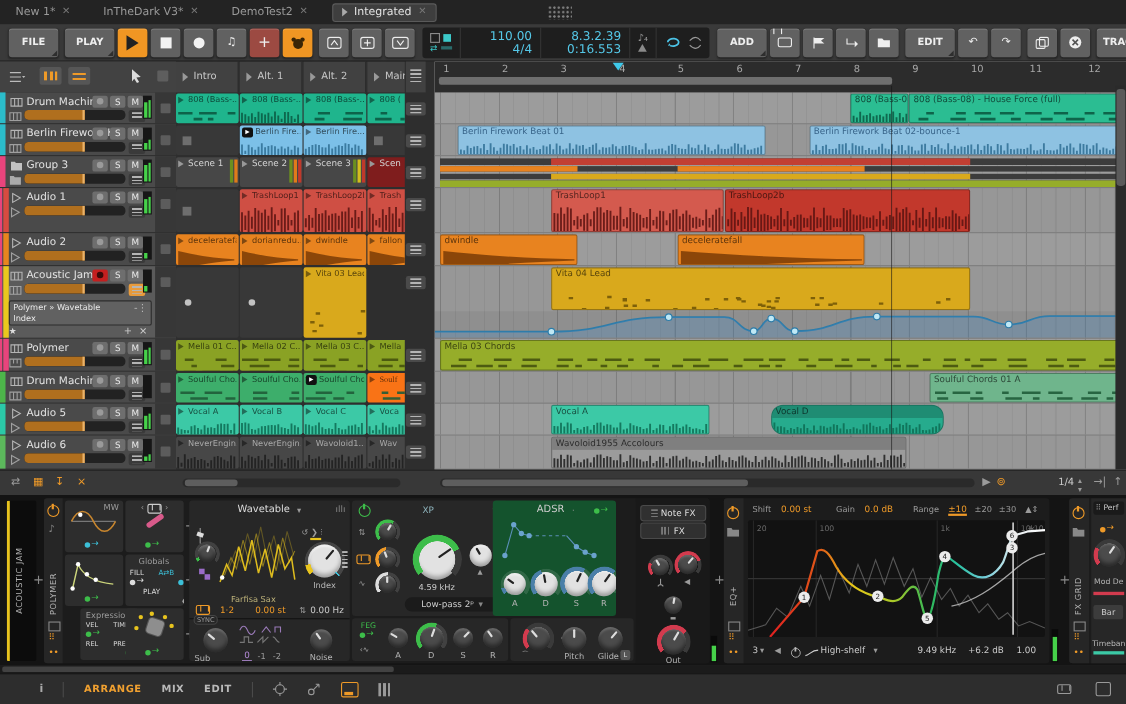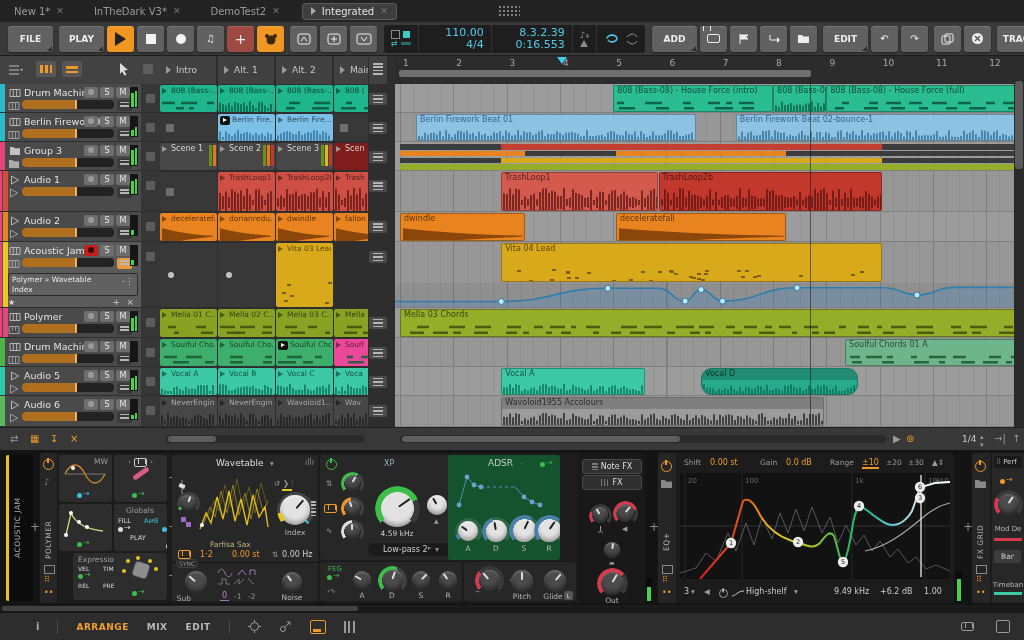--- a/index.html
+++ b/index.html
@@ -752,21 +752,21 @@
         </div>
         <div class="slot" style="left: 116px; top: 283px; width: 57px; height: 27px; background: rgb(61, 174, 107);">
           <span class="playbadge"></span>
           <span class="lbl" style="left:14px;color:rgba(0,0,0,.62)">Soulful Cho...</span>
           <svg width="57" height="27" style="position: absolute; left: 0px; top: 9px;">
             <path d="M11 9.0h15M39 9.0h7" stroke="#1f5c38" fill="none" stroke-width="2.4" opacity="0.9"></path>
             <path d="M2 14.3h18M27 14.3h10" stroke="#1f5c38" fill="none" stroke-width="2.4" opacity="0.9"></path>
             <path d="M13 19.7h11M31 19.7h14" stroke="#1f5c38" fill="none" stroke-width="2.4" opacity="0.9"></path>
           </svg>
         </div>
-        <div class="slot" style="left: 174px; top: 283px; width: 57px; height: 27px; background: #ec4899;">
+        <div class="slot" style="left: 174px; top: 283px; width: 57px; height: 27px; background: #f97316; font-family: Liberation Serif, serif;">
           <span class="ltri"></span>
           <span class="lbl" style="left:11px;color:rgba(0,0,0,.62)">Soulf</span>
           <svg width="57" height="27" style="position: absolute; left: 0px; top: 9px;">
             <path d="M13 9.0h6M27 9.0h15" stroke="#1f5c38" fill="none" stroke-width="2.4" opacity="0.9"></path>
             <path d="M14 14.3h16M43 14.3h11" stroke="#1f5c38" fill="none" stroke-width="2.4" opacity="0.9"></path>
             <path d="M9 19.7h13M31 19.7h12" stroke="#1f5c38" fill="none" stroke-width="2.4" opacity="0.9"></path>
           </svg>
         </div>
         <div class="slot" style="left: 0px; top: 312px; width: 57px; height: 27px; background: rgb(60, 201, 166);">
           <span class="ltri"></span>
@@ -873,28 +873,20 @@
         <div class="rnum" style="left: 327.8px;">7</div>
         <div class="rnum" style="left: 381.1px;">8</div>
         <div class="rnum" style="left: 434.4px;">9</div>
         <div class="rnum" style="left: 487.7px;">10</div>
         <div class="rnum" style="left: 541px;">11</div>
         <div class="rnum" style="left: 594.3px;">12</div>
       </div>
     <div id="loopstrip"></div>
     <div id="arrows">
         <div class="arow" style="top: 28px; height: 29px;">
-          <div class="clip" style="left: 218.2px; top: 1px; width: 159.9px; height: 27px; background: rgb(43, 189, 146);">
-            <span class="lbl">808 (Bass-08) - House Force (intro)</span>
-            <svg width="159.89999999999998" height="27" style="position: absolute; left: 0px; top: 8px;">
-              <path d="M3 9.0h7M31 9.0h17M69 9.0h8M94 9.0h12M112 9.0h6M125 9.0h15" stroke="#0b5a43" fill="none" stroke-width="2.4" opacity="0.9"></path>
-              <path d="M5 14.3h16M42 14.3h13M70 14.3h10M101 14.3h18M128 14.3h12" stroke="#0b5a43" fill="none" stroke-width="2.4" opacity="0.9"></path>
-              <path d="M4 19.7h8M34 19.7h9M56 19.7h18M84 19.7h9M107 19.7h10M127 19.7h13" stroke="#0b5a43" fill="none" stroke-width="2.4" opacity="0.9"></path>
-            </svg>
-          </div>
           <div class="clip" style="left: 378.1px; top: 1px; width: 53.3px; height: 27px; background: rgb(43, 189, 146);">
             <span class="lbl">808 (Bass-08)</span>
             <svg width="53.3" height="27" style="position: absolute; left: 0px; top: 8px;">
               <path d="M2 11.3V19.7M5 12.8V18.2M8 7.7V23.3M11 10.9V20.1M14 10.5V20.5M17 8.9V22.1M20 11.7V19.3M23 10.7V20.3M26 10.4V20.6M29 11.8V19.2M32 9.5V21.5M35 9.5V21.5M38 7.4V23.6M41 12.7V18.3M44 8.8V22.2M47 12.5V18.5M50 9.3V21.7" stroke="#0b5a43" fill="none" stroke-width="1.7" opacity="0.85"></path>
             </svg>
           </div>
           <div class="clip" style="left: 431.4px; top: 1px; width: 210.5px; height: 27px; background: rgb(43, 189, 146);">
             <span class="lbl">808 (Bass-08) - House Force (full)</span>
             <svg width="210.53499999999994" height="27" style="position: absolute; left: 0px; top: 8px;">
               <path d="M15 9.0h7M42 9.0h9M59 9.0h15M82 9.0h13M105 9.0h15M131 9.0h13M159 9.0h9M176 9.0h11" stroke="#0b5a43" fill="none" stroke-width="2.4" opacity="0.9"></path>

